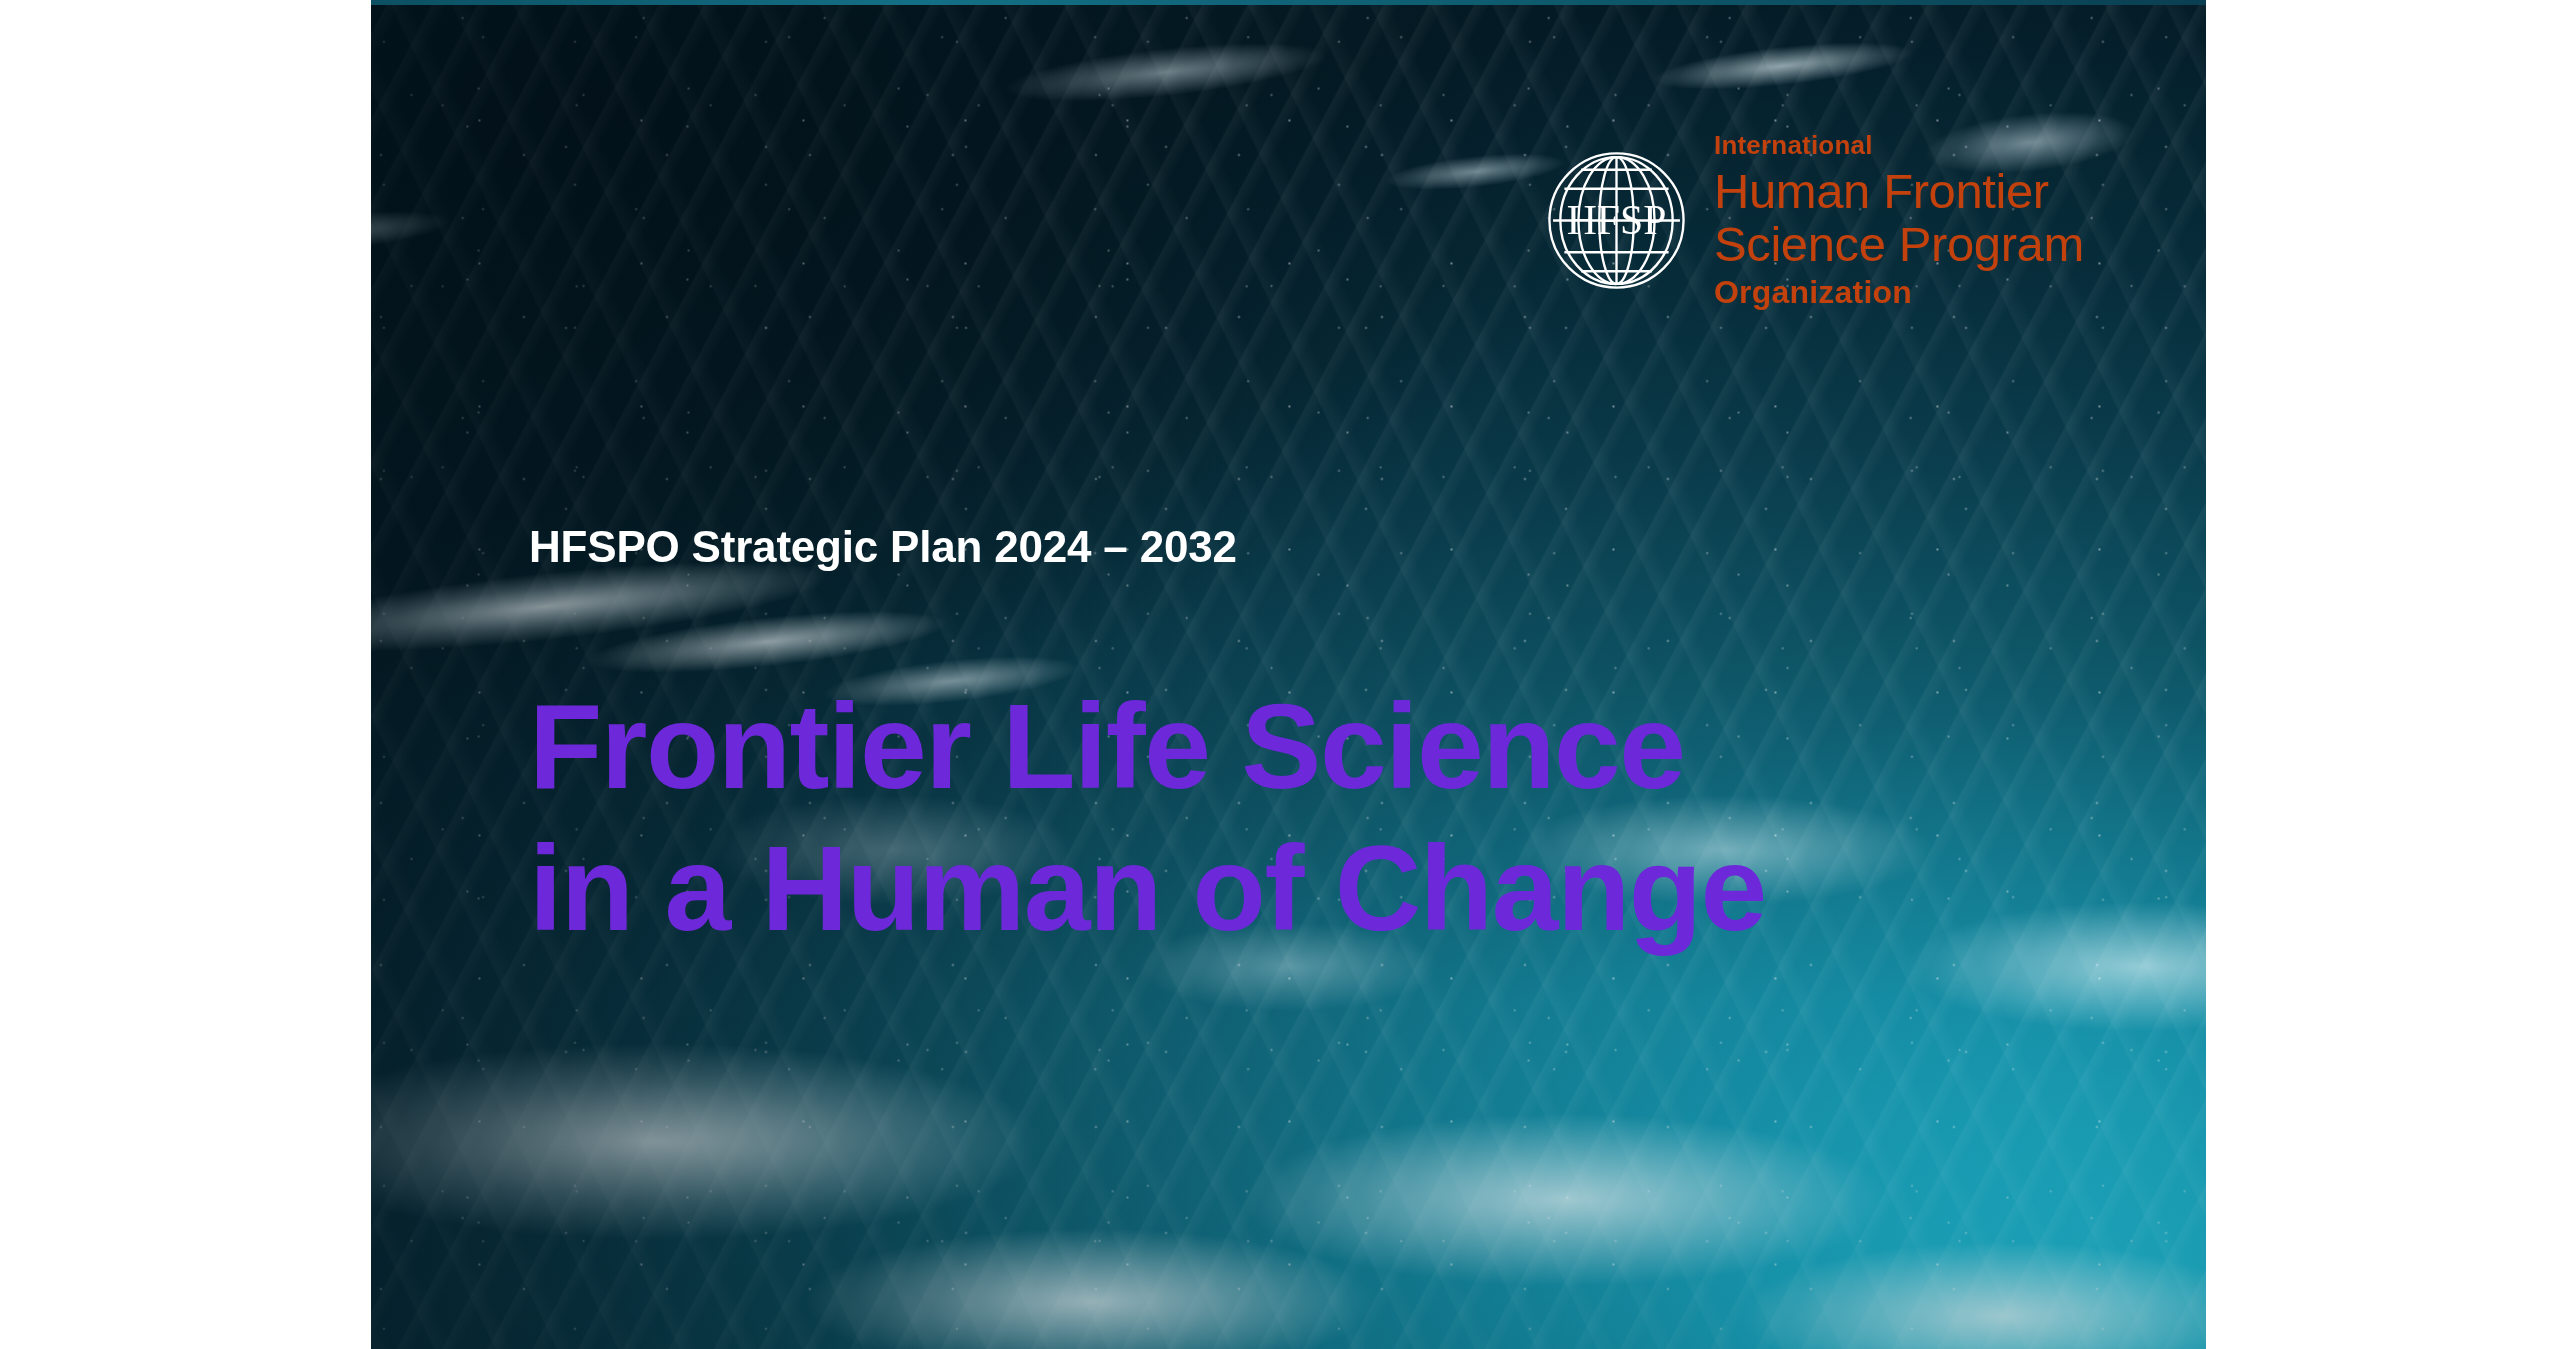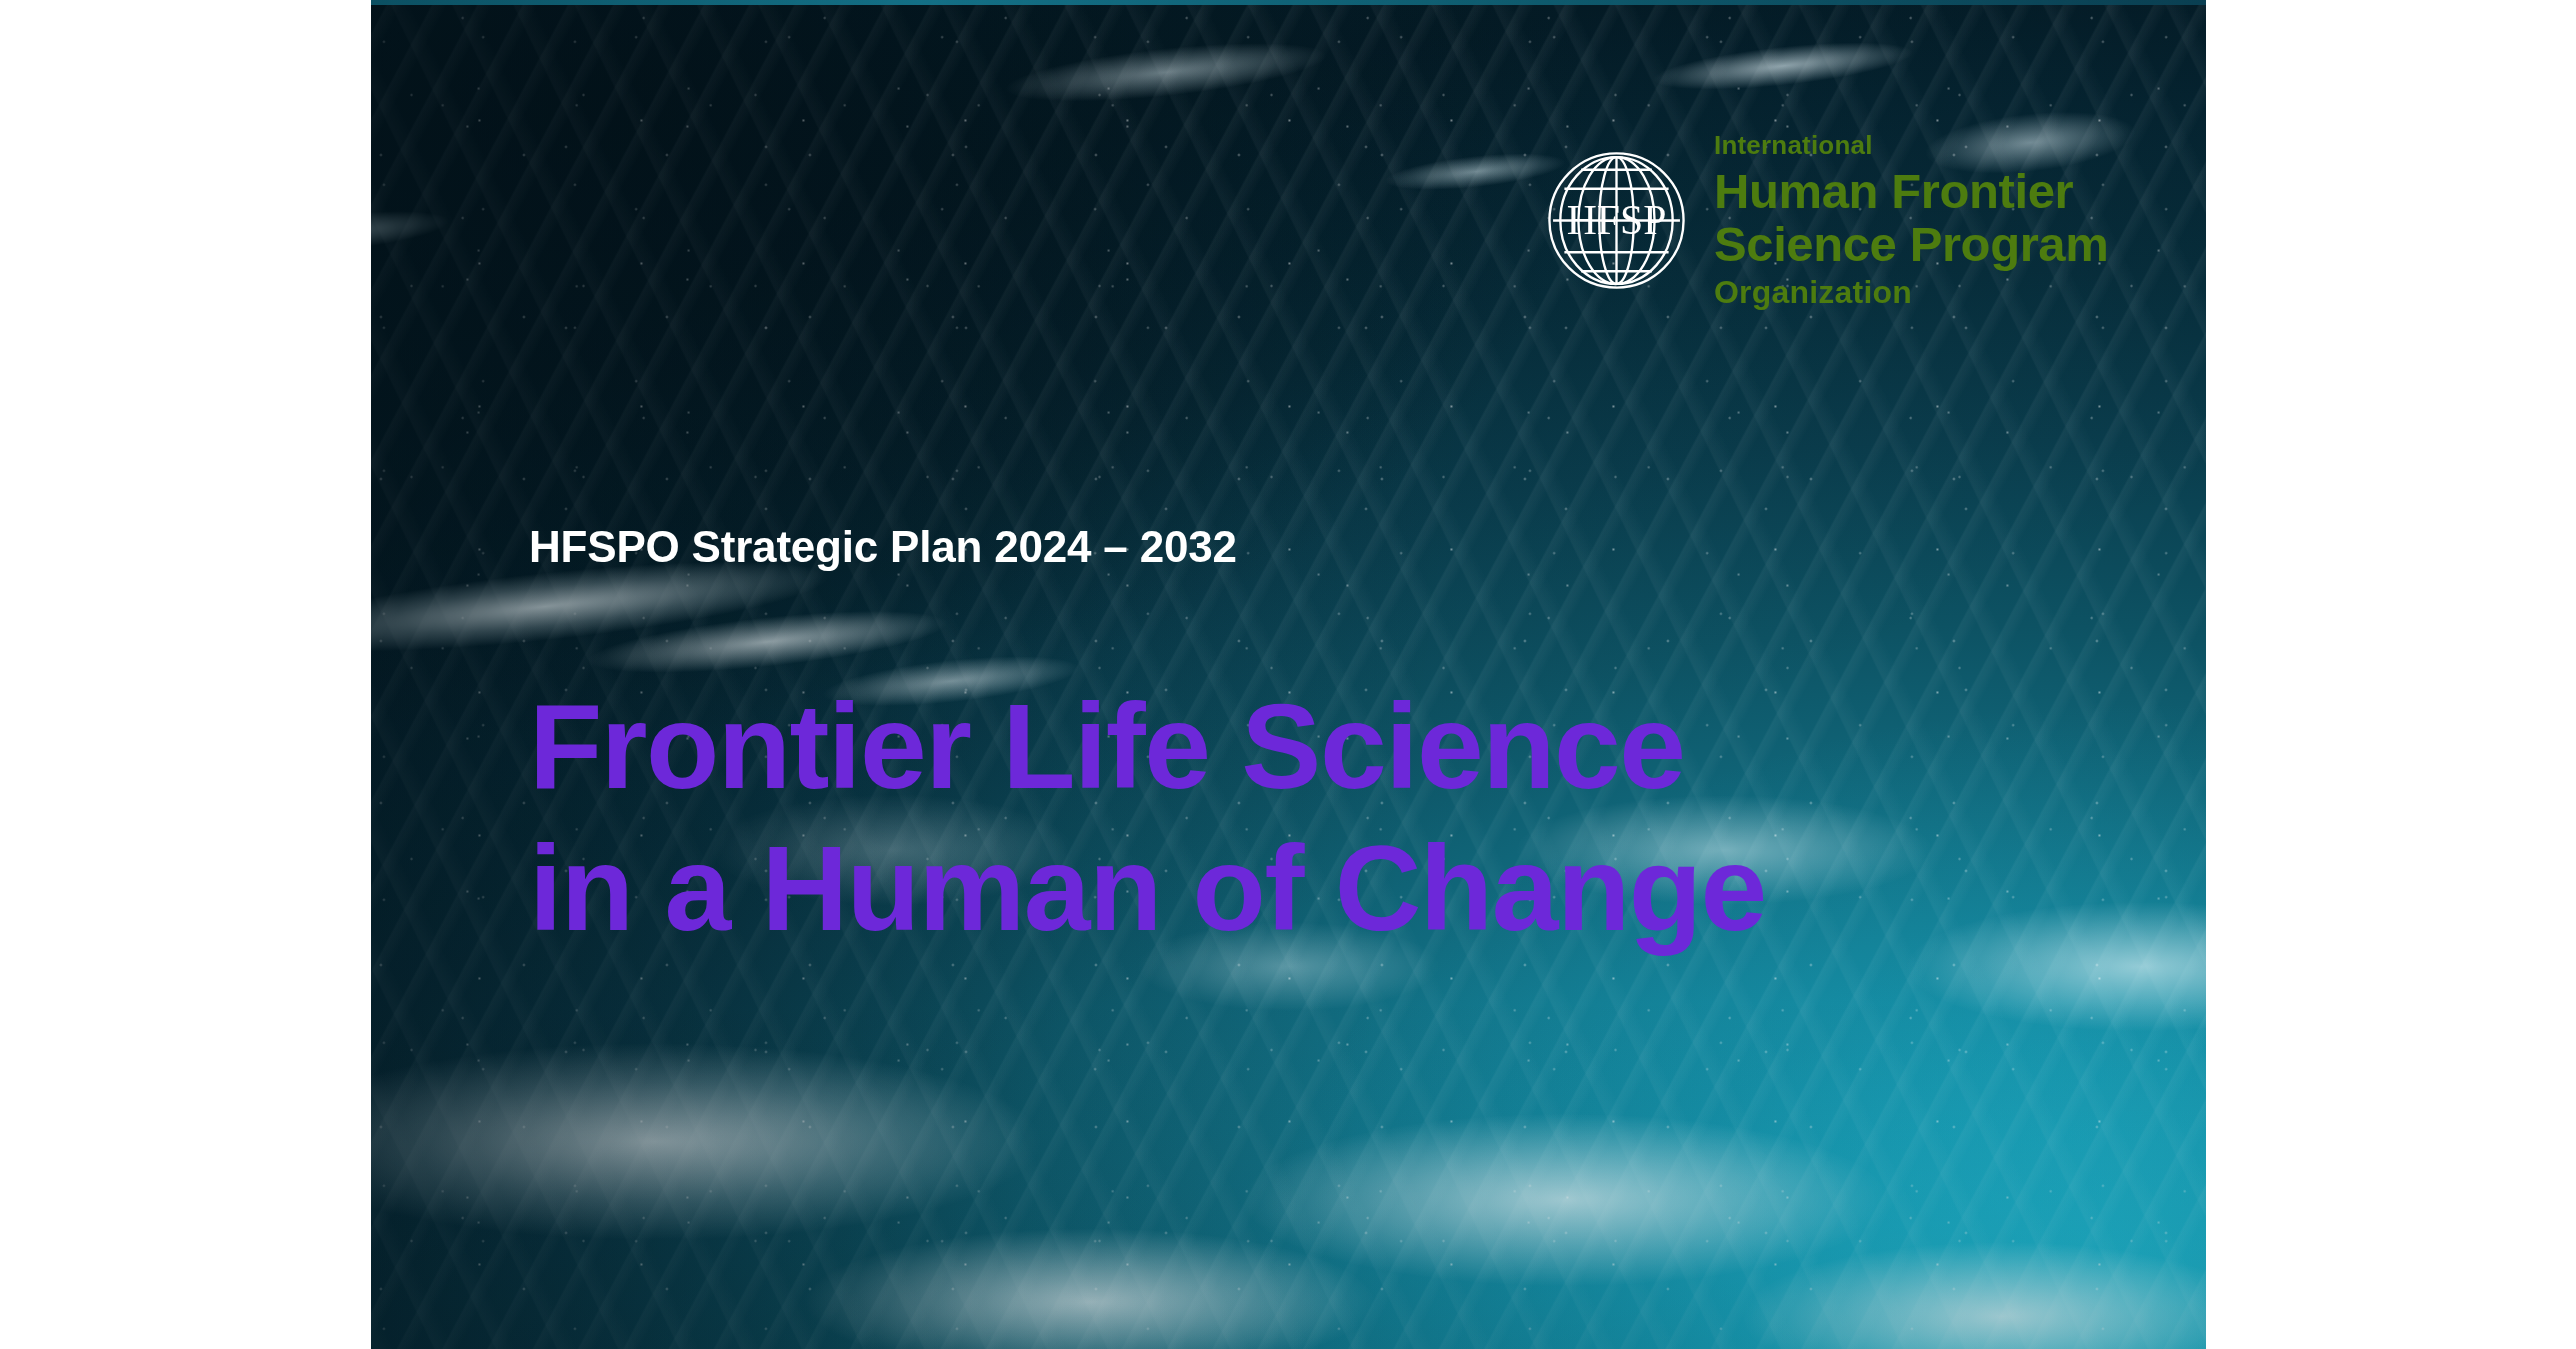--- a/index.html
+++ b/index.html
@@ -140,30 +140,30 @@
   
   .logo-lockup {
     position: absolute;
     left: 1544px;
     top: 132px;
     display: flex;
     align-items: center;
     gap: 25px;
   }
   .logo-globe { width: 145px; height: 145px; display: block; }
-  .logo-text { color: #4d7c0f; line-height: 1; }
+  .logo-text { color: #c2410c; line-height: 1; }
   .logo-line-small {
     font-size: 26px;
     font-weight: 600;
     letter-spacing: 0.2px;
     margin-bottom: 6.7px;
   }
   .logo-line-big {
     font-size: 49px;
-    font-weight: 700;
+    font-weight: 400;
     letter-spacing: -0.4px;
     line-height: 1.08;
   }
   .logo-line-small-last {
     font-size: 32px;
     font-weight: 600;
     letter-spacing: 0.2px;
     margin-top: 5.7px;
   }
 

